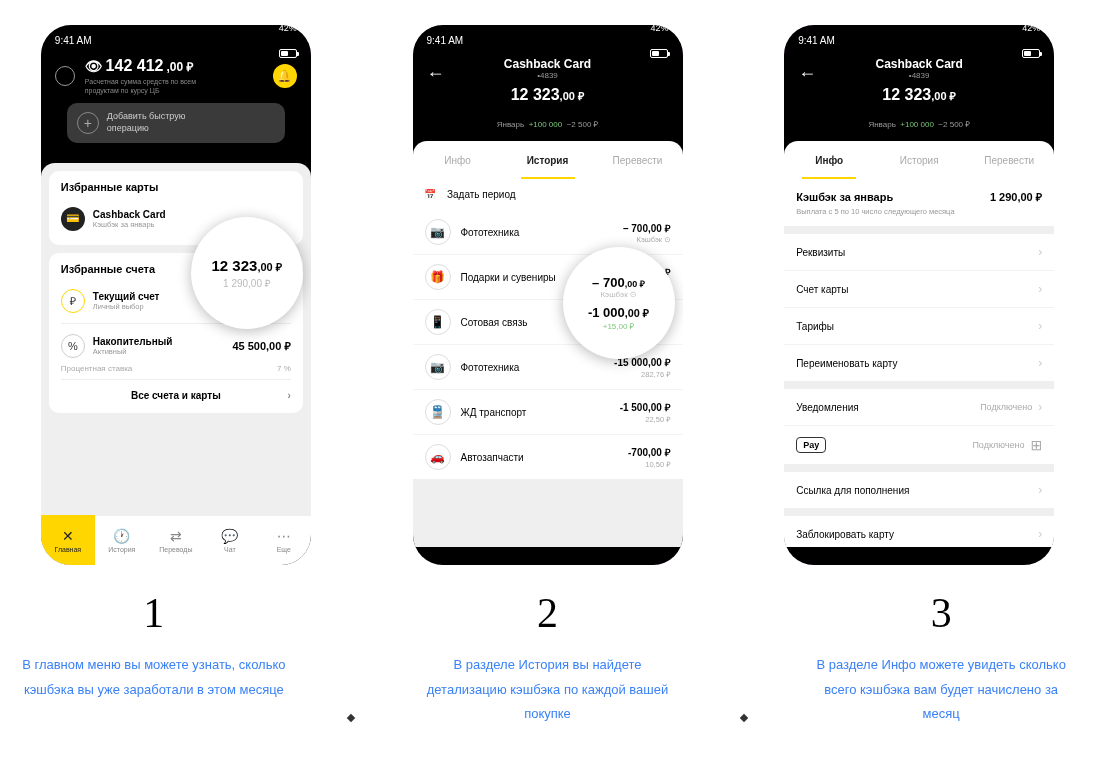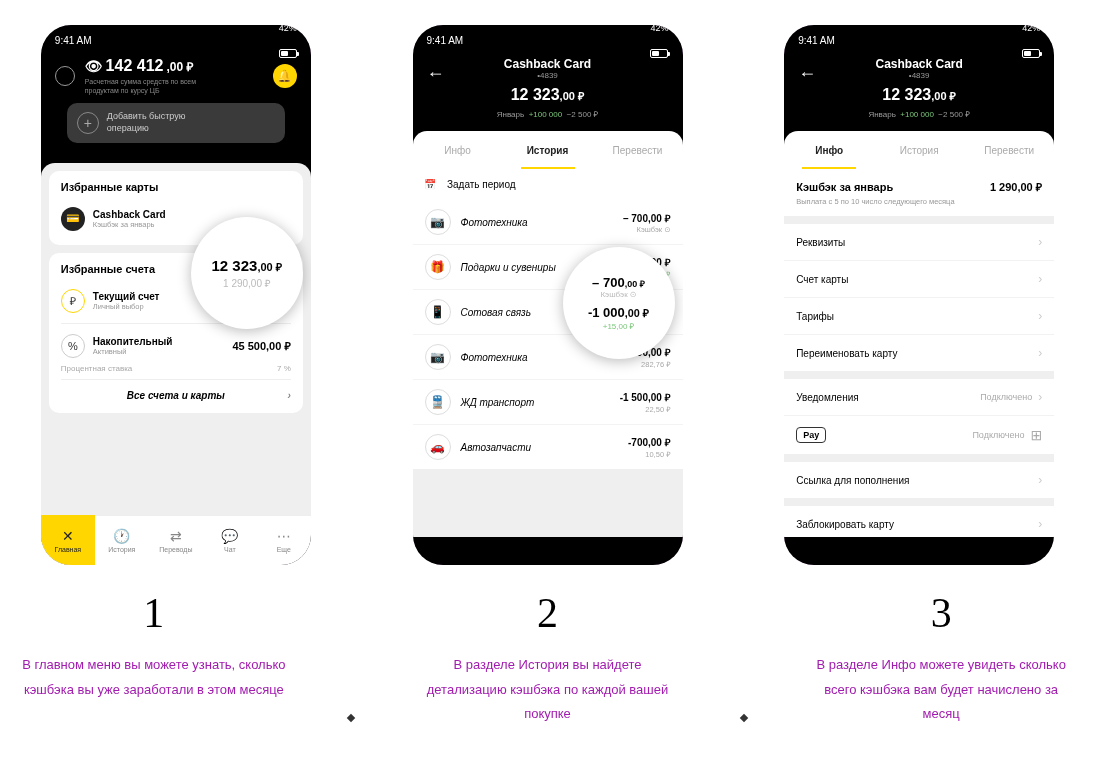--- a/index.html
+++ b/index.html
@@ -33,21 +33,21 @@
   .row { display:flex; align-items:center; gap:8px; padding:4px 0; }
   .row-icon { width:24px; height:24px; border-radius:50%; background:#222; display:flex; align-items:center; justify-content:center; font-size:11px; color:#fff; flex-shrink:0; }
   .row-icon.y { background:#fff; border:1px solid #ffd600; color:#333; }
   .row-icon.pct { background:#fff; border:1px solid #ccc; color:#333; }
   .row-main { flex:1; }
   .row-label { font-size:10px; font-weight:600; }
   .row-sub { font-size:7.5px; color:#999; }
   .row-amt { font-size:11px; font-weight:700; text-align:right; }
   hr.thin { border:none; border-top:1px solid #eee; margin:6px 0; }
   .rate-row { display:flex; justify-content:space-between; font-size:8px; color:#aaa; margin-top:2px; }
-  .all-link { text-align:center; font-size:10px; font-weight:600; padding:10px 0 2px; border-top:1px solid #eee; margin-top:6px; position:relative;font-style:italic; }
+  .all-link { text-align:center; font-size:10px; font-weight:600; padding:10px 0 2px; border-top:1px solid #eee; margin-top:6px; position:relative; }
   .chev { position:absolute; right:0; color:#888; }
 
   .magnify { position:absolute; top:192px; right:8px; width:112px; height:112px; border-radius:50%; background:#fff; box-shadow:0 2px 14px rgba(0,0,0,.28); display:flex; flex-direction:column; align-items:center; justify-content:center; z-index:30; }
   .magnify .big { font-size:15px; font-weight:700; }
   .magnify .big small { font-size:11px; }
   .magnify .sm { font-size:10px; color:#bbb; margin-top:2px; }
 
   .newcard { position:absolute; bottom:56px; left:10px; right:10px; background:#fff; border-radius:10px; padding:10px 12px; display:flex; align-items:center; gap:10px; font-size:10px; font-weight:600; box-shadow:0 -2px 8px rgba(0,0,0,.1); }
   .card-icon { width:20px; height:14px; border:1.5px solid #333; border-radius:3px; position:relative; }
   .card-icon::after { content:""; position:absolute; top:3px; left:0; right:0; height:2px; background:#333; }
@@ -57,35 +57,35 @@
   .tab.active { background:#ffd600; color:#222; margin:-1px 0 0; }
   .tab-ic { font-size:14px; }
 
   
   .dark-header { padding:6px 14px 12px; color:#fff; text-align:center; position:relative; }
   .back-arrow { position:absolute; left:14px; top:10px; font-size:18px; color:#fff; }
   .cc-title { font-size:12px; font-weight:600; }
   .cc-num { font-size:8px; color:#999; }
   .cc-amt { font-size:16px; font-weight:700; margin-top:6px; }
   .cc-amt small { font-size:11px; }
-  .cc-sub { font-size:8px; color:#999; margin-top:4px; }
+  .cc-sub { font-size:8px; color:#999; margin-top:14px; }
   .cc-sub .g { color:#7bc67b; }
 
   .tabs { display:flex; background:#fff; height:38px; border-radius:14px 14px 0 0;text-align:center; }
   .tabs .t { flex:1; display:flex; align-items:center; justify-content:center; font-size:10px; color:#aaa; position:relative; }
   .tabs .t.active { color:#222; font-weight:600; }
   .tabs .t.active::after { content:""; position:absolute; bottom:0; left:20%; right:20%; height:2px; background:#ffd600; }
 
   .list-area { background:#efefef; height:368px; overflow:hidden; position:relative; }
   .period { background:#fff; padding:10px 12px; font-size:10px; display:flex; align-items:center; gap:10px; }
   .sec-label { font-size:8px; color:#999; padding:8px 12px 4px; }
   .trow { background:#fff; padding:9px 12px; display:flex; align-items:center; gap:10px; border-bottom:1px solid #f3f3f3; }
   .trow:last-child { border-bottom:none; }
   .tic { width:26px; height:26px; border-radius:50%; background:#fff; border:1px solid #ddd; display:flex; align-items:center; justify-content:center; font-size:12px; }
-  .tname { flex:1; font-size:10px;font-style:italic; }
+  .tname { flex:1; font-size:10px; }
   .tamt { font-size:10px; font-weight:600; text-align:right; }
   .tamt-sub { font-size:7.5px; color:#aaa; text-align:right; }
   .tamt-sub.g { color:#7bc67b; }
 
   .magnify2 { position:absolute; top:222px; right:8px; width:112px; height:112px; border-radius:50%; background:#fff; box-shadow:0 2px 14px rgba(0,0,0,.28); display:flex; flex-direction:column; align-items:center; justify-content:center; z-index:30; }
   .magnify2 .l1 { font-size:13px; font-weight:700; }
   .magnify2 .l1 small{font-size:9px;}
   .magnify2 .l2 { font-size:8px; color:#bbb; }
   .magnify2 .l3 { font-size:13px; font-weight:700; margin-top:6px; }
   .magnify2 .l4 { font-size:8px; color:#7bc67b; }
@@ -102,21 +102,21 @@
   .cb-title { font-size:11px; font-weight:700; }
   .cb-amt { font-size:11px; font-weight:700; }
   .cb-sub { font-size:7.5px; color:#999; margin-top:3px; }
   .apay { border:1px solid #333; border-radius:4px; padding:2px 6px; font-size:9px; font-weight:600; display:inline-flex; align-items:center; gap:2px; }
   .nfc { font-size:14px; }
 
   
   .caps { display:flex; justify-content:space-between; gap:60px; max-width:1060px; margin:24px auto 0; }
   .cap-col { flex:1; text-align:center; }
   .cap-num { font-size:42px; font-weight:300; margin-bottom:16px; font-family:Georgia,serif; }
-  .cap-text { font-size:13px; line-height:1.9; color:#a21caf; }
+  .cap-text { font-size:13px; line-height:1.9; color:#3b82f6; }
   .diamond { width:6px; height:6px; background:#333; transform:rotate(45deg); align-self:center; margin-top:120px; }
   .cap-wrap { display:flex; align-items:flex-start; }
 </style>
 </head>
 <body>
 
 <div class="phones-row">
 
   <div class="phone-col">
     <div class="phone">

